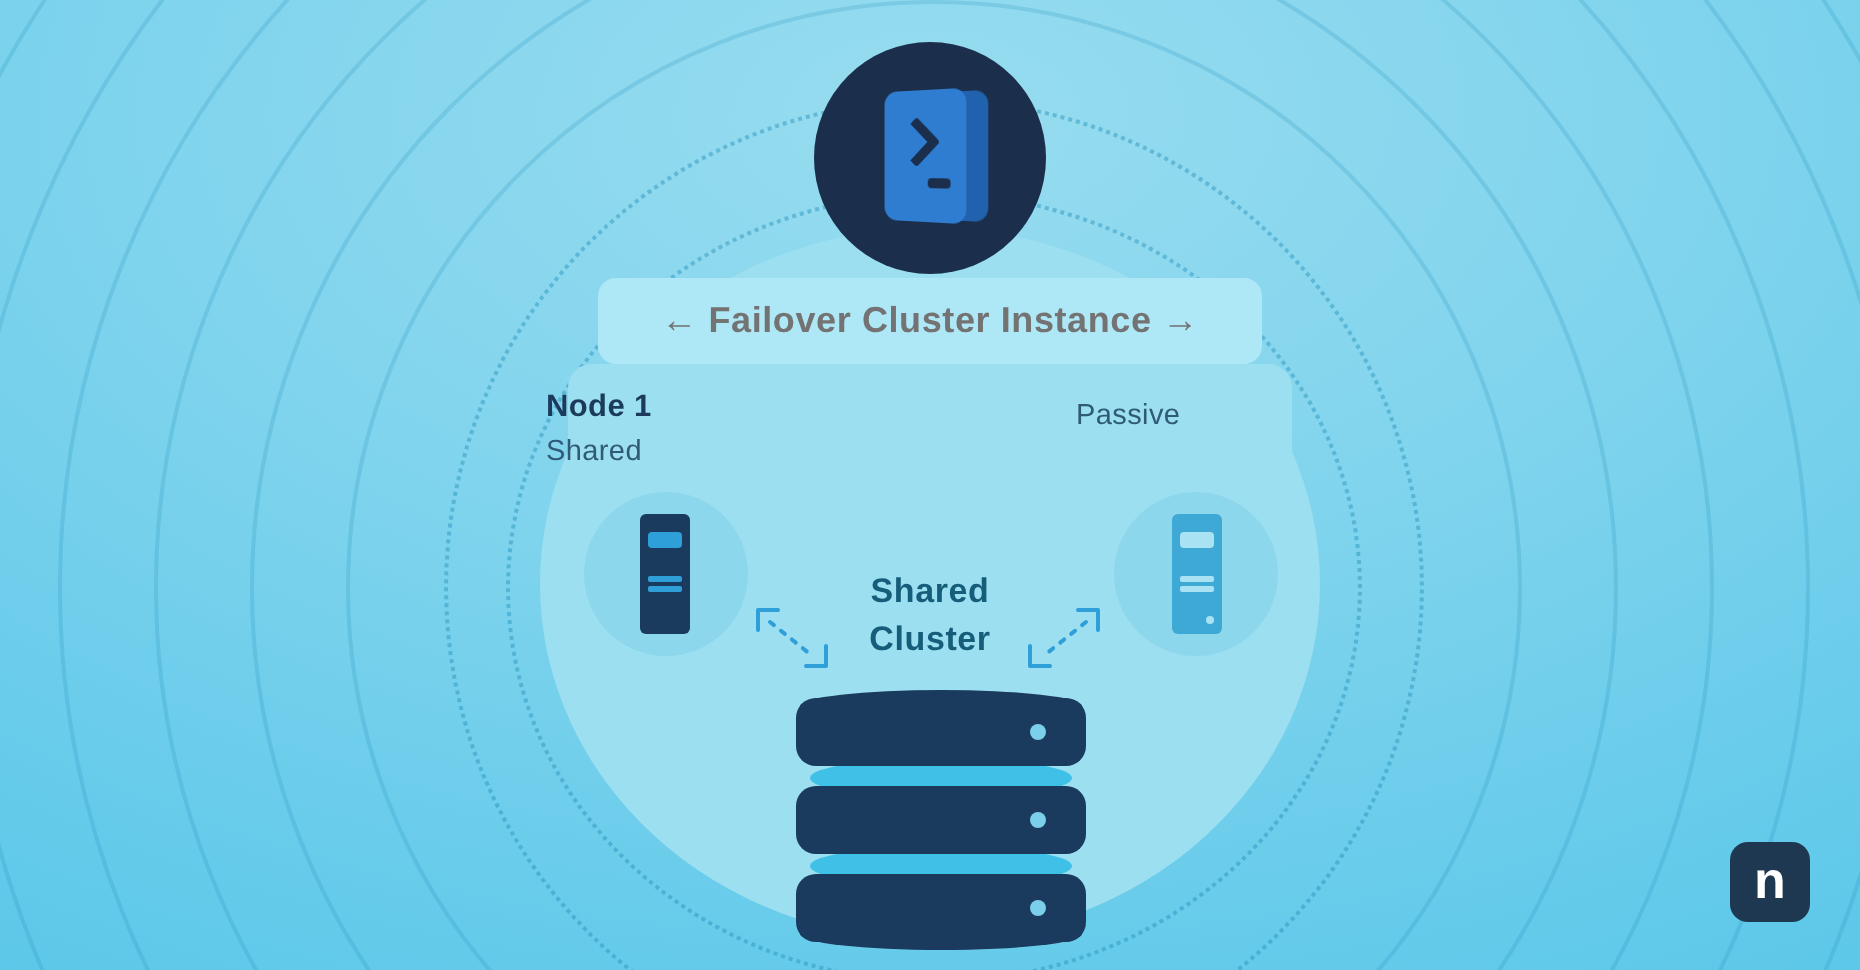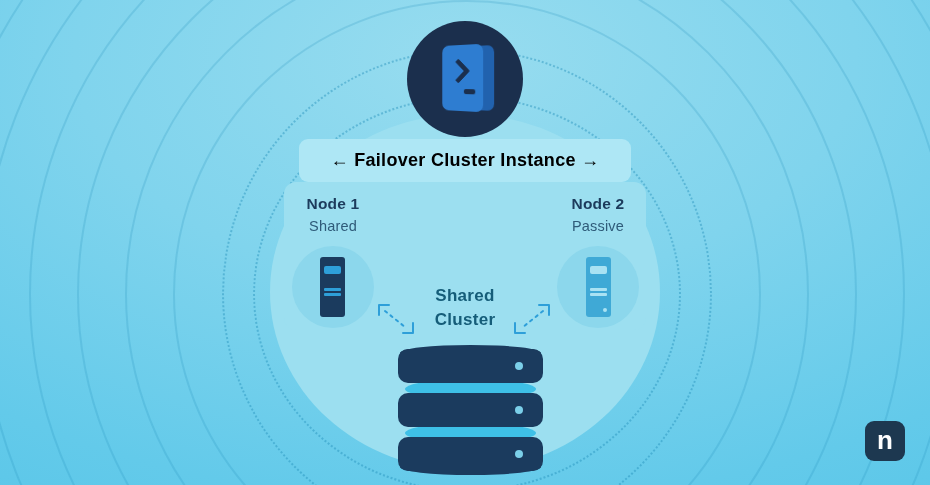--- a/index.html
+++ b/index.html
@@ -22,35 +22,35 @@
   .r-s4 { left:29px;  top:-144px; width:872px; height:872px; }
   .r-s5 { left:-19px; top:-192px; width:968px; height:968px; }
   .r-s6 { left:-67px; top:-240px; width:1064px; height:1064px; }
   .r-s7 { left:-115px;top:-288px; width:1160px; height:1160px; }
 
   
   .panel-circle { left:270px; top:114px; width:390px; height:356px; border-radius:50%; background:#9CDFF0; }
   .node-panel   { left:284px; top:182px; width:362px; height:148px; border-radius:12px; background:#9CDFF0; }
   .title-strip  { left:299px; top:139px; width:332px; height:43px; border-radius:9px; background:#AEE7F5;
                   display:flex; align-items:center; justify-content:center; }
-  .title-text   { font-size:18px; font-weight:700; color:#000000; letter-spacing:.3px; white-space:nowrap; }
+  .title-text   { font-size:18px; font-weight:700; color:#737373; letter-spacing:.3px; white-space:nowrap; }
 
   
   .ps-circle { left:407px; top:21px; width:116px; height:116px; border-radius:50%; background:#1B2F4D; }
   .ps-book   { left:33px; top:22px; width:58px; height:72px; }
   .ps-back   { left:13px; top:3px; width:42px; height:64px; background:#2162AE; border-radius:7px;
                transform:perspective(240px) rotateY(-22deg); }
   .ps-front  { left:0;  top:2px; width:44px; height:66px; background:#2E7DD1; border-radius:7px;
                transform:perspective(240px) rotateY(-22deg); }
   .ps-chevron { left:9px; top:17px; width:13px; height:13px; border-right:5.5px solid #1B2F4D;
                 border-bottom:5.5px solid #1B2F4D; border-radius:2px; transform:rotate(-45deg); }
   .ps-underscore { left:24px; top:44px; width:12px; height:5px; background:#1B2F4D; border-radius:2px; }
 
   
-  .node-label { width:120px; text-align:center; }
+  .node-label { width:120px; }
   .node-label.n1 { left:273px; top:195px; }
   .node-label.n2 { left:538px; top:195px; }
   .node-name  { font-size:15.5px; font-weight:700; color:#1C3B5C; letter-spacing:.2px; }
   .node-state { font-size:14.5px; color:#2F5B79; margin-top:5px; letter-spacing:.2px; }
   .node-circle { width:82px; height:82px; border-radius:50%; background:#8CD7EC; }
   .node-circle.c1 { left:292px; top:246px; }
   .node-circle.c2 { left:557px; top:246px; }
   .tower { width:25px; height:60px; border-radius:3px; }
   .tower.t1 { left:320px; top:257px; background:#1B3B5E; }
   .tower.t2 { left:586px; top:257px; background:#3FA9D6; }
@@ -121,21 +121,20 @@
     <div class="node-state">Shared</div>
   </div>
   <div class="abs node-circle c1"></div>
   <div class="abs tower t1">
     <div class="abs tower-bar"></div>
     <div class="abs tower-line tl-a"></div>
     <div class="abs tower-line tl-b"></div>
   </div>
 
   <div class="abs node-label n2">
-    <div class="node-name">Node 2</div>
     <div class="node-state">Passive</div>
   </div>
   <div class="abs node-circle c2"></div>
   <div class="abs tower t2">
     <div class="abs tower-bar"></div>
     <div class="abs tower-line tl-a"></div>
     <div class="abs tower-line tl-b"></div>
     <div class="abs tower-dot"></div>
   </div>
 

